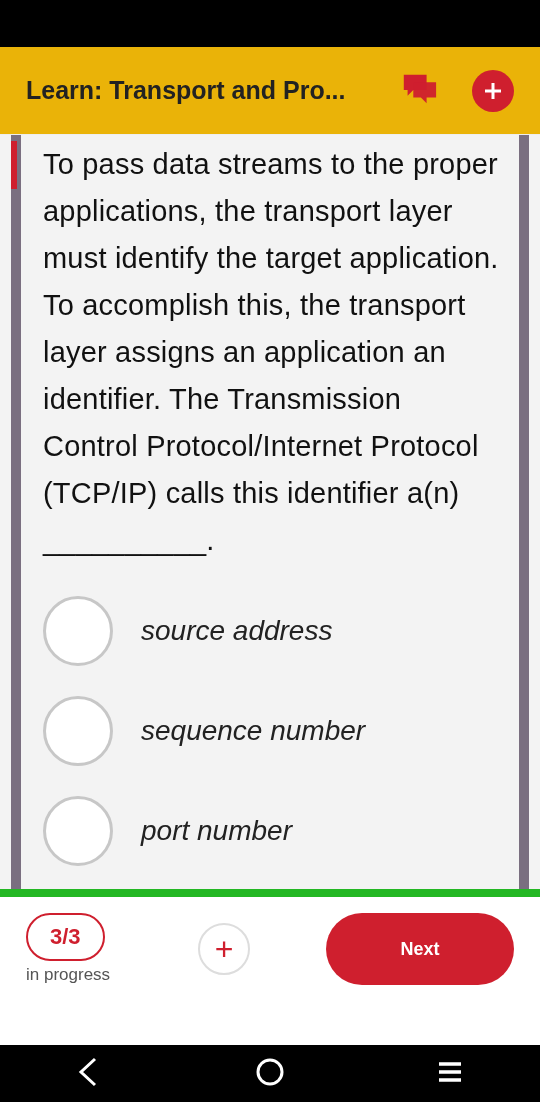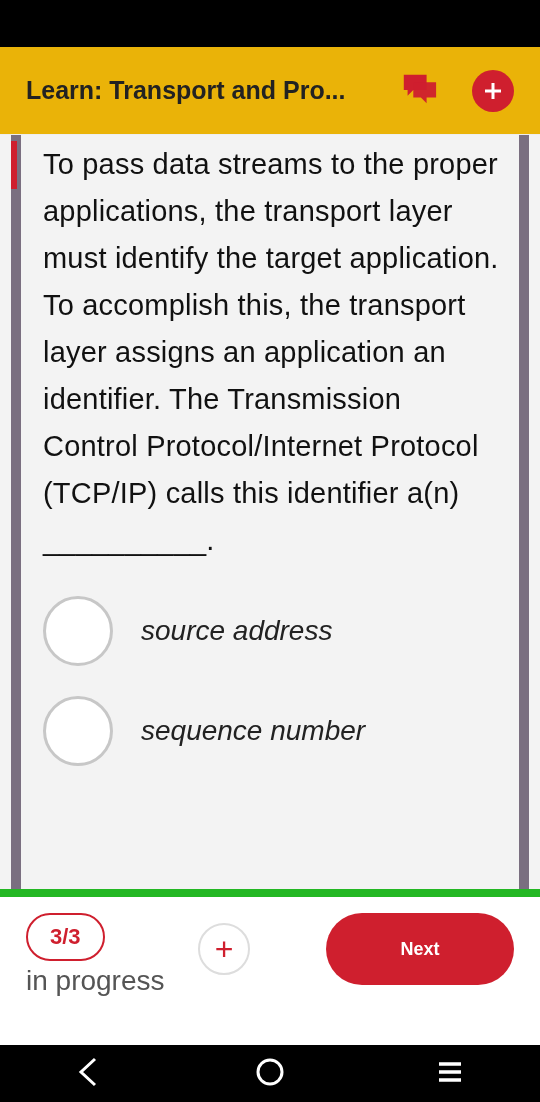--- a/index.html
+++ b/index.html
@@ -68,21 +68,21 @@
   
   .footer {
     height:148px; background:#fff;
     display:flex; align-items:flex-start; padding:16px 26px 12px 26px; position:relative;
   }
   .pill-counter {
     border:2px solid #cf1f2e; color:#cf1f2e; font-weight:700; font-size:22px;
     padding:9px 22px; border-radius:28px;
   }
   .progress-label {
-    position:absolute; left:26px; top:68px; font-size:28px; color:#555;
+    position:absolute; left:26px; top:68px; font-size:17px; color:#555;
   }
   .footer-plus {
     width:52px; height:52px; border-radius:50%; border:2px solid #ddd;
     display:flex; align-items:center; justify-content:center; color:#cf1f2e;
     font-size:32px; position:absolute; left:198px; top:26px; background:#fff;
   }
   .next-btn {
     position:absolute; right:26px; top:16px;
     width:188px; height:72px; background:#cf1f2e; color:#fff; border:none;
     border-radius:36px; font-size:18px; font-weight:600; cursor:pointer;
@@ -128,20 +128,24 @@
         <div class="question-text">To pass data streams to the proper applications, the transport layer must identify the target application. To accomplish this, the transport layer assigns an application an identifier. The Transmission Control Protocol/Internet Protocol (TCP/IP) calls this identifier a(n) __________.</div>
         <div class="options">
           <div class="option">
             <div class="radio"></div>
             <div class="option-label">source address</div>
           </div>
           <div class="option">
             <div class="radio"></div>
             <div class="option-label">sequence number</div>
           </div>
+          <div class="option">
+            <div class="radio"></div>
+            <div class="option-label">port number</div>
+          </div>
         </div>
       </div>
     </div>
 
     <div class="progress-bar"></div>
 
     <div class="footer">
       <div class="pill-counter">3/3</div>
       <div class="progress-label">in progress</div>
       <div class="footer-plus">

